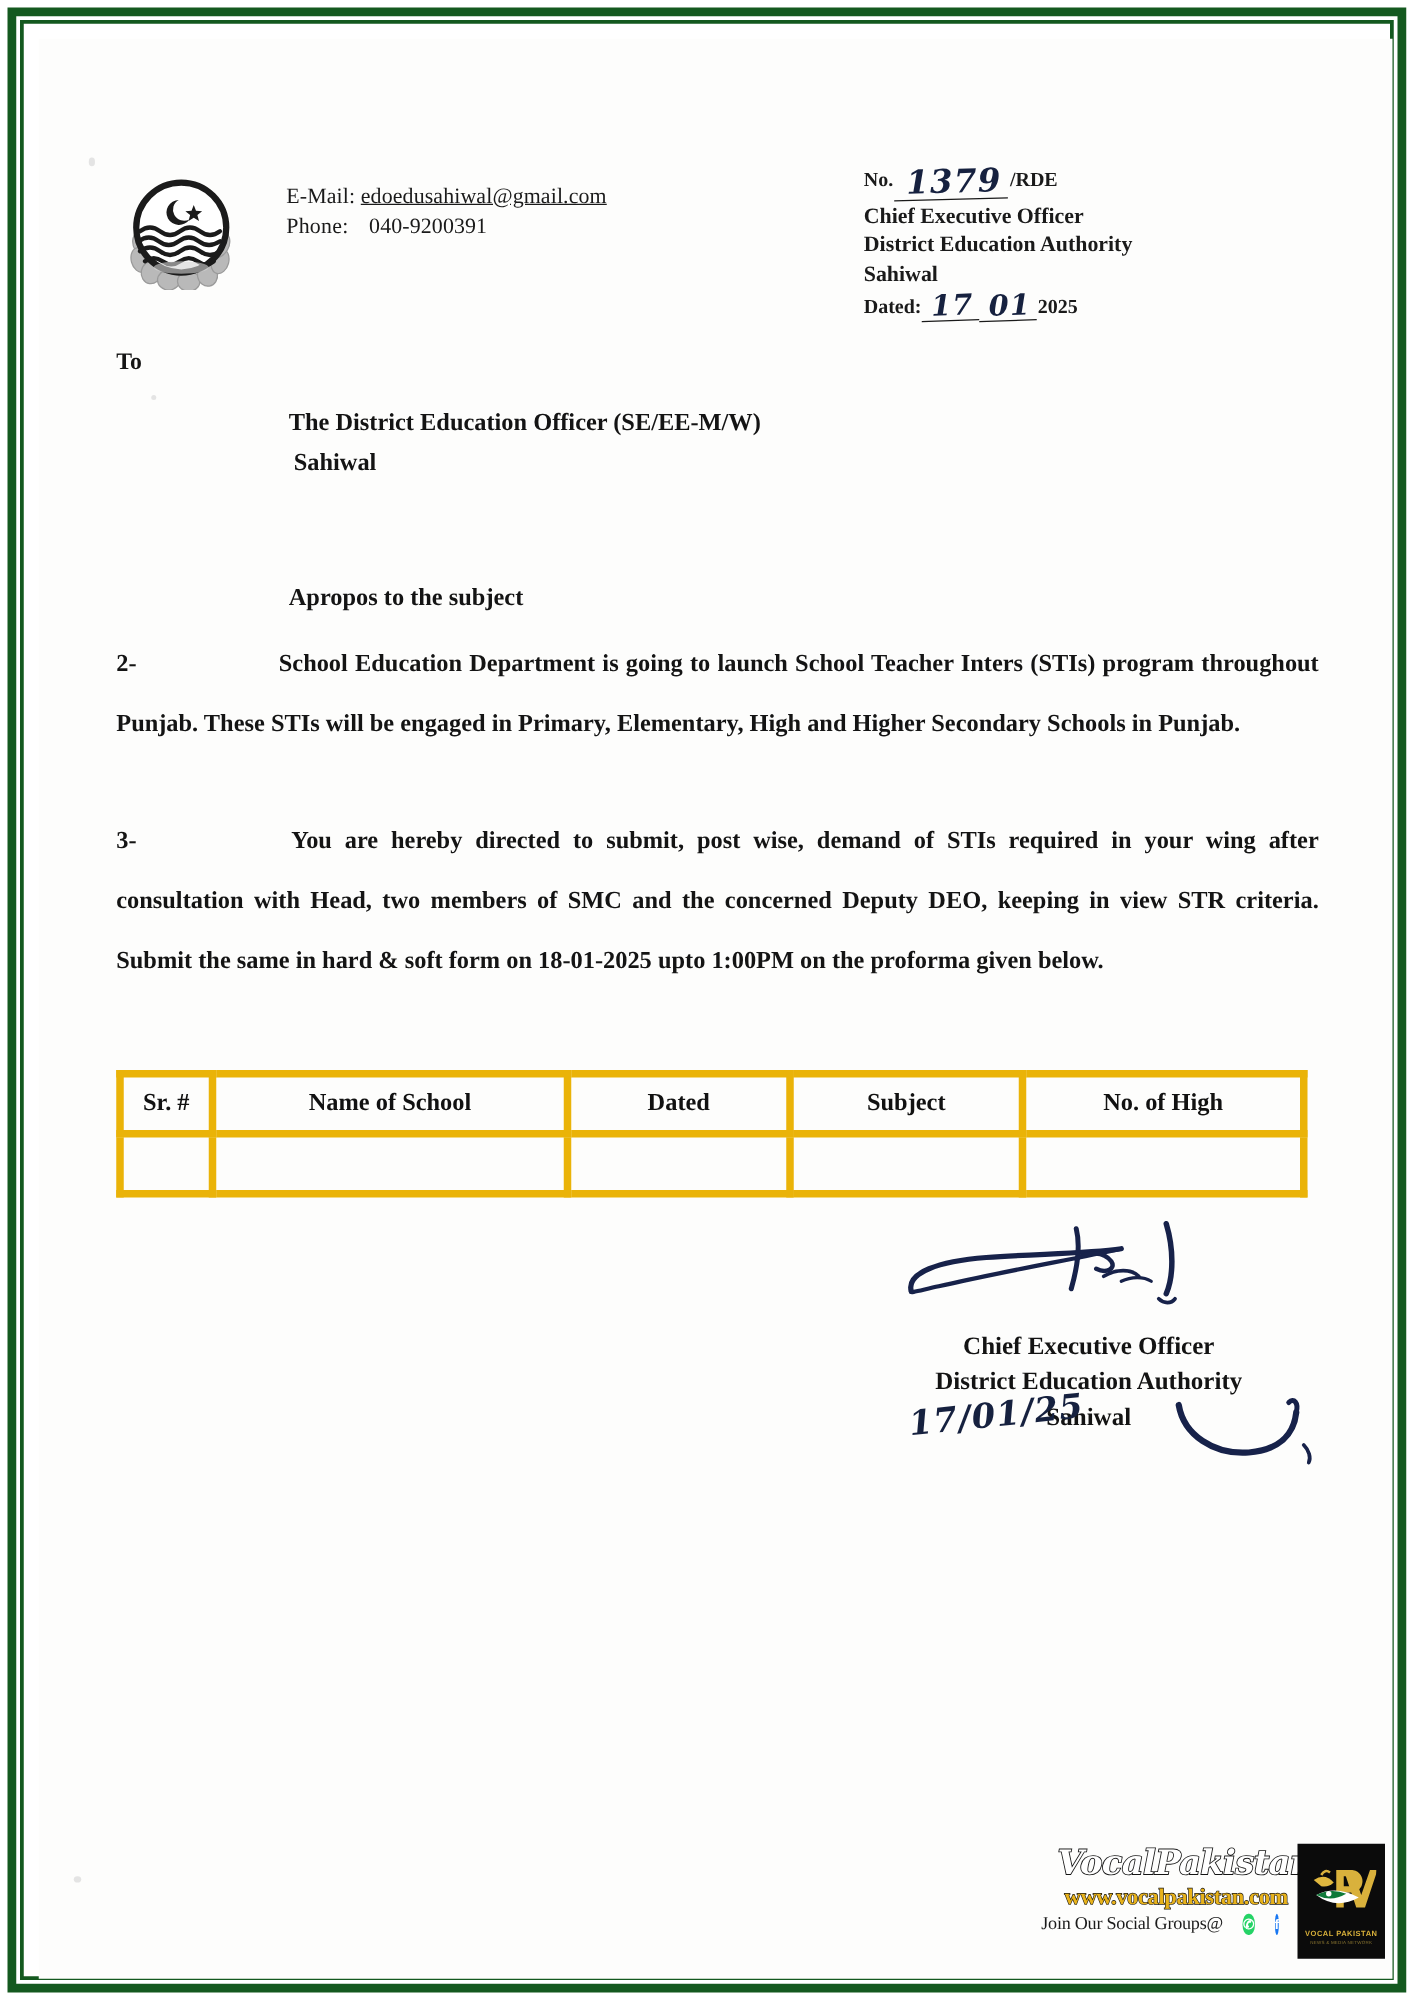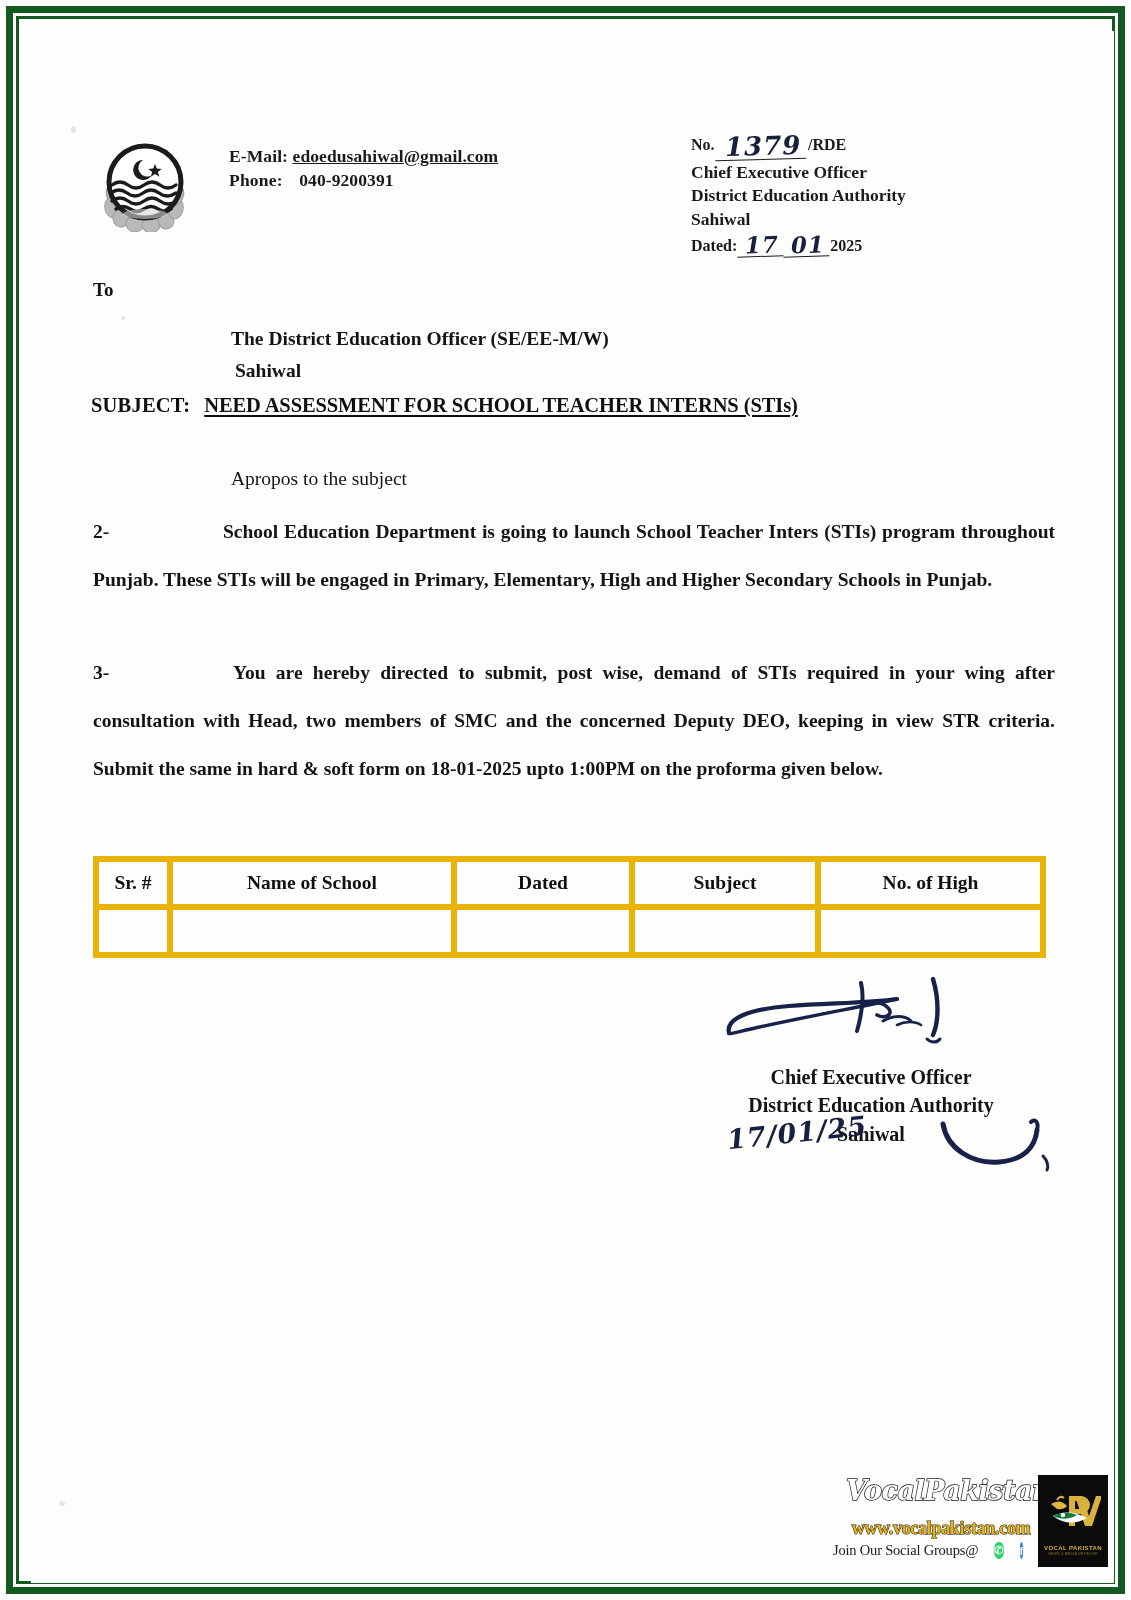--- a/index.html
+++ b/index.html
@@ -47,21 +47,21 @@
     position: absolute;
     left: 68px; top: 18px;
     width: 92px; height: 98px;
   }
   .emblem svg { display: block; width: 100%; height: 100%; }
 
   .contact-block {
     position: absolute;
     left: 198px; top: 28px;
     font-family: "Liberation Serif", serif;
-    font-weight: bold;
+    font-weight: normal;
     font-size: 17.5px;
     line-height: 1.38;
     color: #1a1a1a;
     letter-spacing: .1px;
   }
   .contact-row { white-space: nowrap; }
   .contact-label { display: inline-block; }
   .contact-value-email {
     text-decoration: underline;
     text-underline-offset: 1px;
@@ -156,21 +156,21 @@
     text-decoration: underline;
     text-underline-offset: 3px;
     text-decoration-thickness: 2px;
     letter-spacing: -.1px;
   }
 
   
   .apropos {
     position: absolute;
     left: 200px; top: 437px;
-    font-weight: normal;
+    font-weight: bold;
     font-size: 19.5px;
     color: #141414;
   }
 
   .para {
     position: absolute;
     left: 62px;
     width: 962px;
     font-weight: bold;
     font-size: 19.5px;
@@ -284,21 +284,21 @@
     white-space: nowrap;
   }
   .brand-url {
     font-family: "Liberation Serif", serif;
     font-weight: bold;
     font-size: 18px;
     color: #e8b21a;
     -webkit-text-stroke: 1px #141414;
     paint-order: stroke fill;
     letter-spacing: -.3px;
-    margin-top: 13px;
+    margin-top: 2px;
     white-space: nowrap;
   }
   .brand-join-row {
     display: flex;
     align-items: center;
     justify-content: center;
     gap: 16px;
     margin-top: 3px;
     white-space: nowrap;
   }
@@ -428,24 +428,20 @@
         </div>
       </div>
     </div>
 
     <div class="to-label">To</div>
     <div class="addressee">
       <div>The District Education Officer (SE/EE-M/W)</div>
       <div class="addressee-city">Sahiwal</div>
     </div>
 
-    <div class="subject-row">
-      <span class="subject-label">SUBJECT:</span>
-      <span class="subject-text">NEED ASSESSMENT FOR SCHOOL TEACHER INTERNS (STIs)</span>
-    </div>
 
     <div class="apropos">Apropos to the subject</div>
 
     <div class="para para-2">
       <span class="marker">2-</span><span>School Education Department is going to launch School Teacher Inters (STIs) program throughout Punjab. These STIs will be engaged in Primary, Elementary, High and Higher Secondary Schools in Punjab.</span>
     </div>
 
     <div class="para para-3">
       <span class="marker">3-</span><span>You are hereby directed to submit, post wise, demand of STIs required in your wing after consultation with Head, two members of SMC and the concerned Deputy DEO, keeping in view STR criteria. Submit the same in hard &amp; soft form on 18-01-2025 upto 1:00PM on the proforma given below.</span>
     </div>

